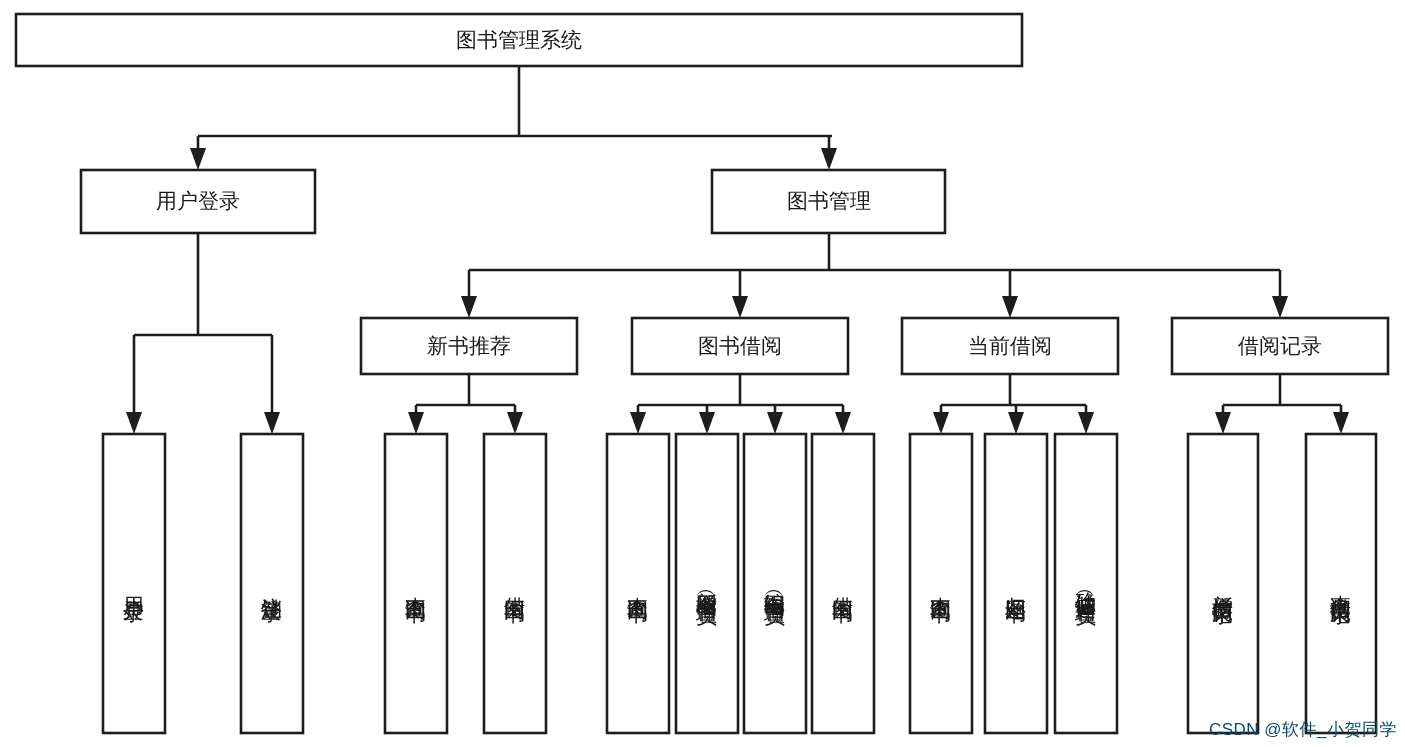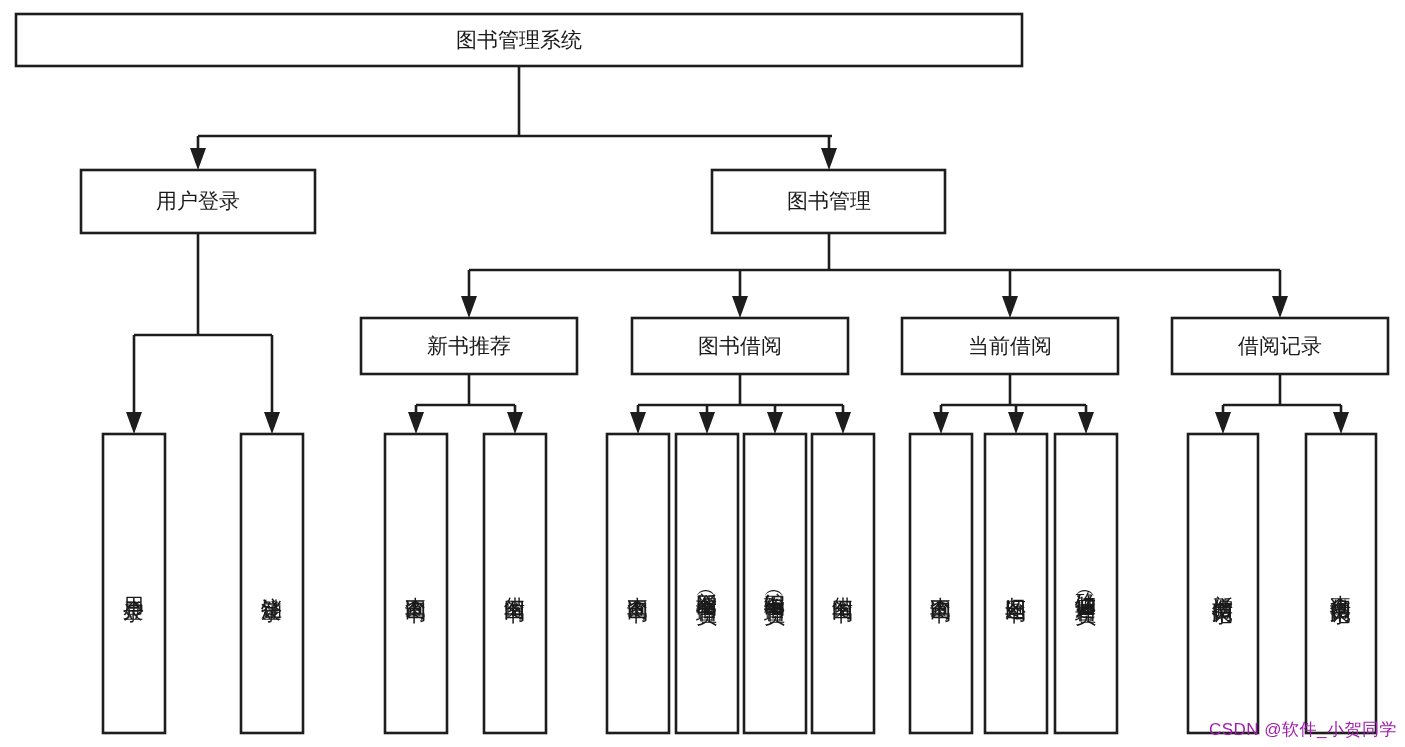--- a/index.html
+++ b/index.html
@@ -63,21 +63,21 @@
     align-items: center;
     justify-content: center;
     pointer-events: none;
   }
   .watermark {
     position: absolute;
     right: 8px;
     bottom: 6px;
     font-family: "Liberation Sans", "DejaVu Sans", sans-serif;
     font-size: 17px;
-    color: #a21caf;
+    color: #0c4a6e;
     letter-spacing: 0.5px;
     white-space: nowrap;
   }
 </style>
 </head>
 <body>
 
 <div id="diagram-root">
 
   <svg class="canvas" viewBox="0 0 1405 747" xmlns="http://www.w3.org/2000/svg">

